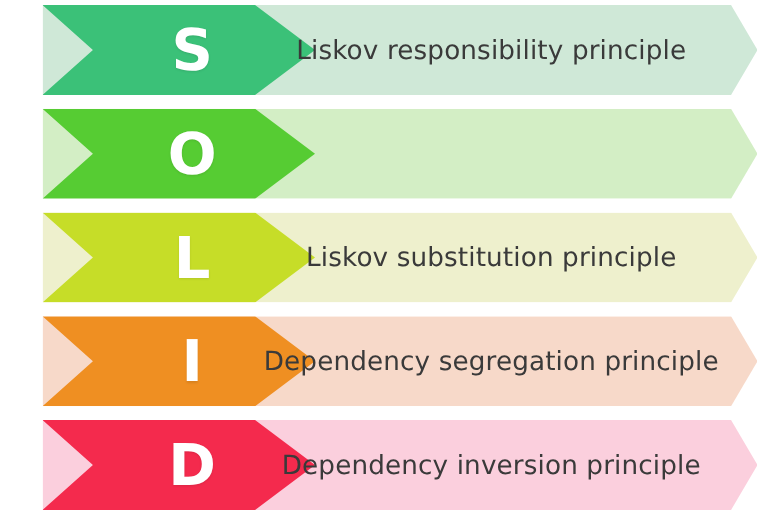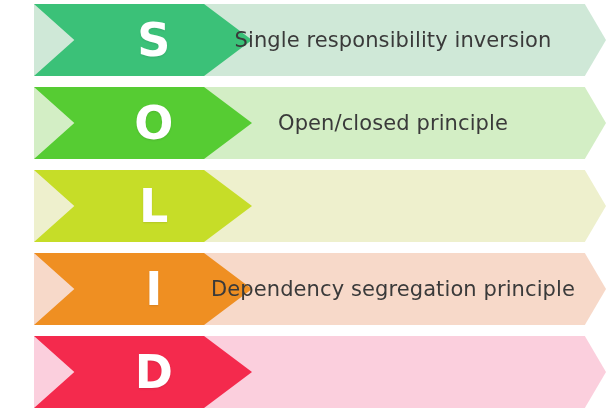--- a/index.html
+++ b/index.html
@@ -93,42 +93,43 @@
 </style>
 </head>
 <body>
 
 <div id="diagram" style="background-color: rgb(255, 255, 255);">
 
   <div class="row row-0">
     <div class="tail" style="background-color: rgb(207, 232, 215);"></div>
     <div class="chevron" style="background-color: rgb(59, 193, 120);"></div>
     <div class="letter" style="color: rgb(255, 255, 255);">S</div>
-    <div class="label" style="color: rgb(58, 58, 58);">Single responsibility inversion</div>
+    <div class="label" style="color: rgb(58, 58, 58);">Liskov responsibility principle</div>
   </div>
 
   <div class="row row-1">
     <div class="tail" style="background-color: rgb(211, 238, 197);"></div>
     <div class="chevron" style="background-color: rgb(86, 204, 51);"></div>
     <div class="letter" style="color: rgb(255, 255, 255);">O</div>
-    <div class="label" style="color: rgb(58, 58, 58);">Open/closed principle</div>
   </div>
 
   <div class="row row-2">
     <div class="tail" style="background-color: rgb(238, 240, 205);"></div>
     <div class="chevron" style="background-color: rgb(198, 221, 40);"></div>
     <div class="letter" style="color: rgb(255, 255, 255);">L</div>
+    <div class="label" style="color: rgb(58, 58, 58);">Liskov substitution principle</div>
   </div>
 
   <div class="row row-3">
     <div class="tail" style="background-color: rgb(247, 217, 201);"></div>
     <div class="chevron" style="background-color: rgb(239, 143, 34);"></div>
     <div class="letter" style="color: rgb(255, 255, 255);">I</div>
     <div class="label" style="color: rgb(58, 58, 58);">Dependency segregation principle</div>
   </div>
 
   <div class="row row-4">
     <div class="tail" style="background-color: rgb(251, 207, 221);"></div>
     <div class="chevron" style="background-color: rgb(244, 42, 77);"></div>
     <div class="letter" style="color: rgb(255, 255, 255);">D</div>
+    <div class="label" style="color: rgb(58, 58, 58);">Dependency inversion principle</div>
   </div>
 
 </div>
 
 </body></html>

